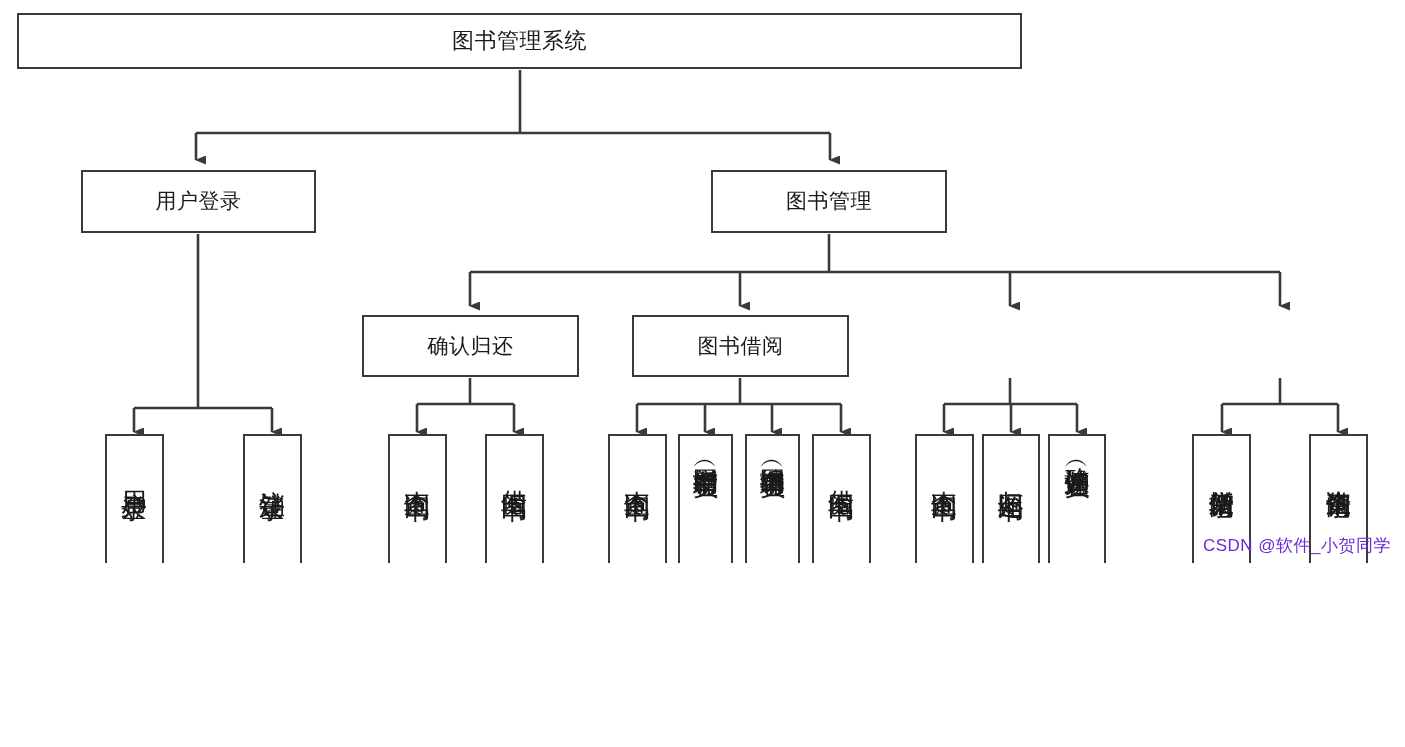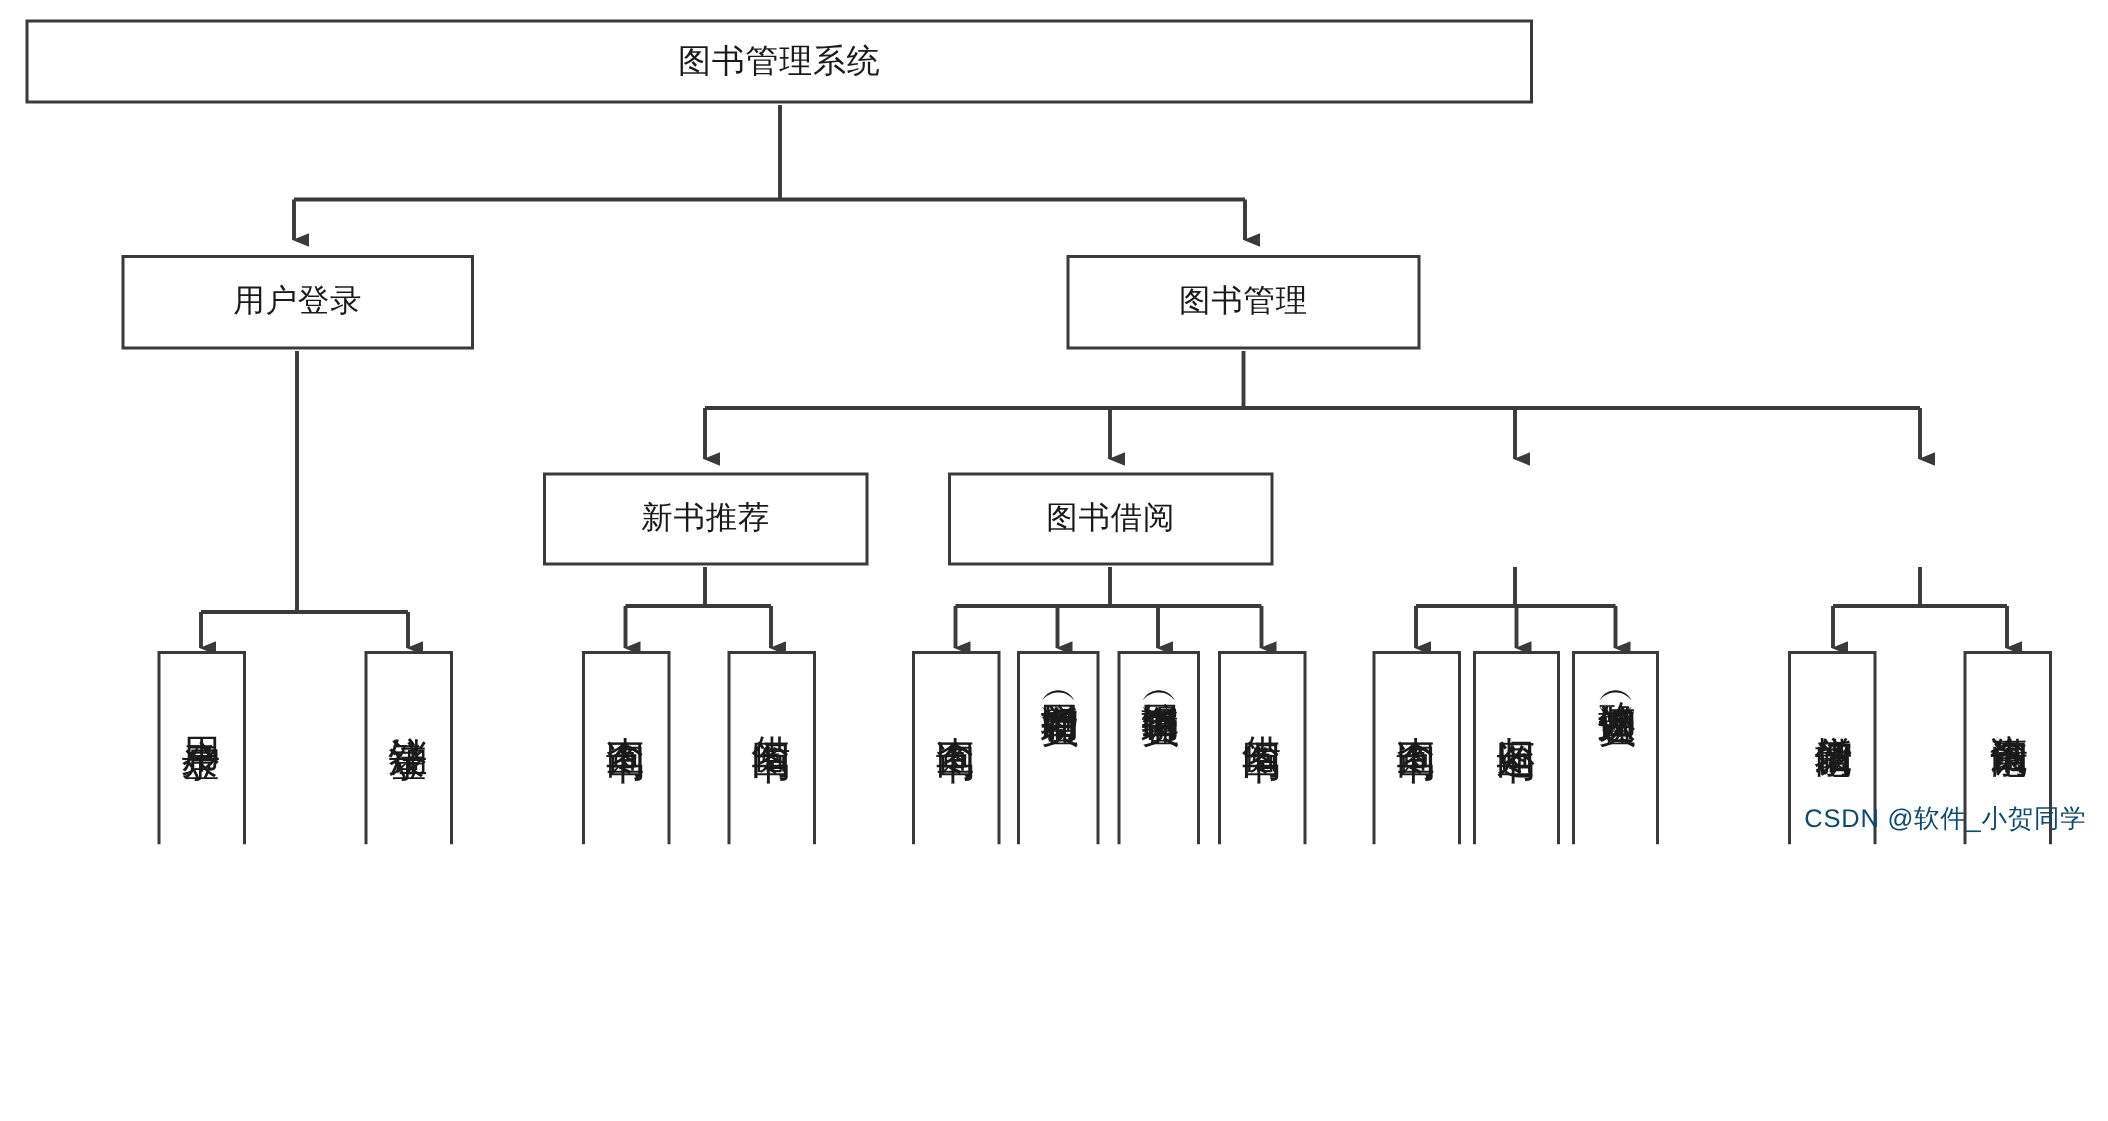--- a/index.html
+++ b/index.html
@@ -68,21 +68,21 @@
     letter-spacing: 1px;
   }
   .node.vertical.topalign {
     padding-top: 12px;
   }
   #watermark {
     position: absolute;
     right: 14px;
     bottom: 6px;
     font-size: 17px;
-    color: #0c4a6e;
+    color: #6d28d9;
     letter-spacing: 0.5px;
     z-index: 5;
     white-space: nowrap;
     font-family: "Liberation Sans", "DejaVu Sans", sans-serif;
   }
 </style>
 </head>
 <body>
 
 <div id="diagram-root">
@@ -143,21 +143,21 @@
 
   <div class="node horizontal" style="left:81px; top:170px; width:235px; height:63px;">
     <span class="node-label">用户登录</span>
   </div>
 
   <div class="node horizontal" style="left:711px; top:170px; width:236px; height:63px;">
     <span class="node-label">图书管理</span>
   </div>
 
   <div class="node horizontal" style="left:362px; top:315px; width:217px; height:62px;">
-    <span class="node-label">新书推荐</span>
+    <span class="node-label">确认归还</span>
   </div>
 
   <div class="node horizontal" style="left:632px; top:315px; width:217px; height:62px;">
     <span class="node-label">图书借阅</span>
   </div>
 
 
 
   <div class="node vertical" style="left:105px; top:434px; width:59px; height:300px;">
     <span class="node-label">用户登录</span>

